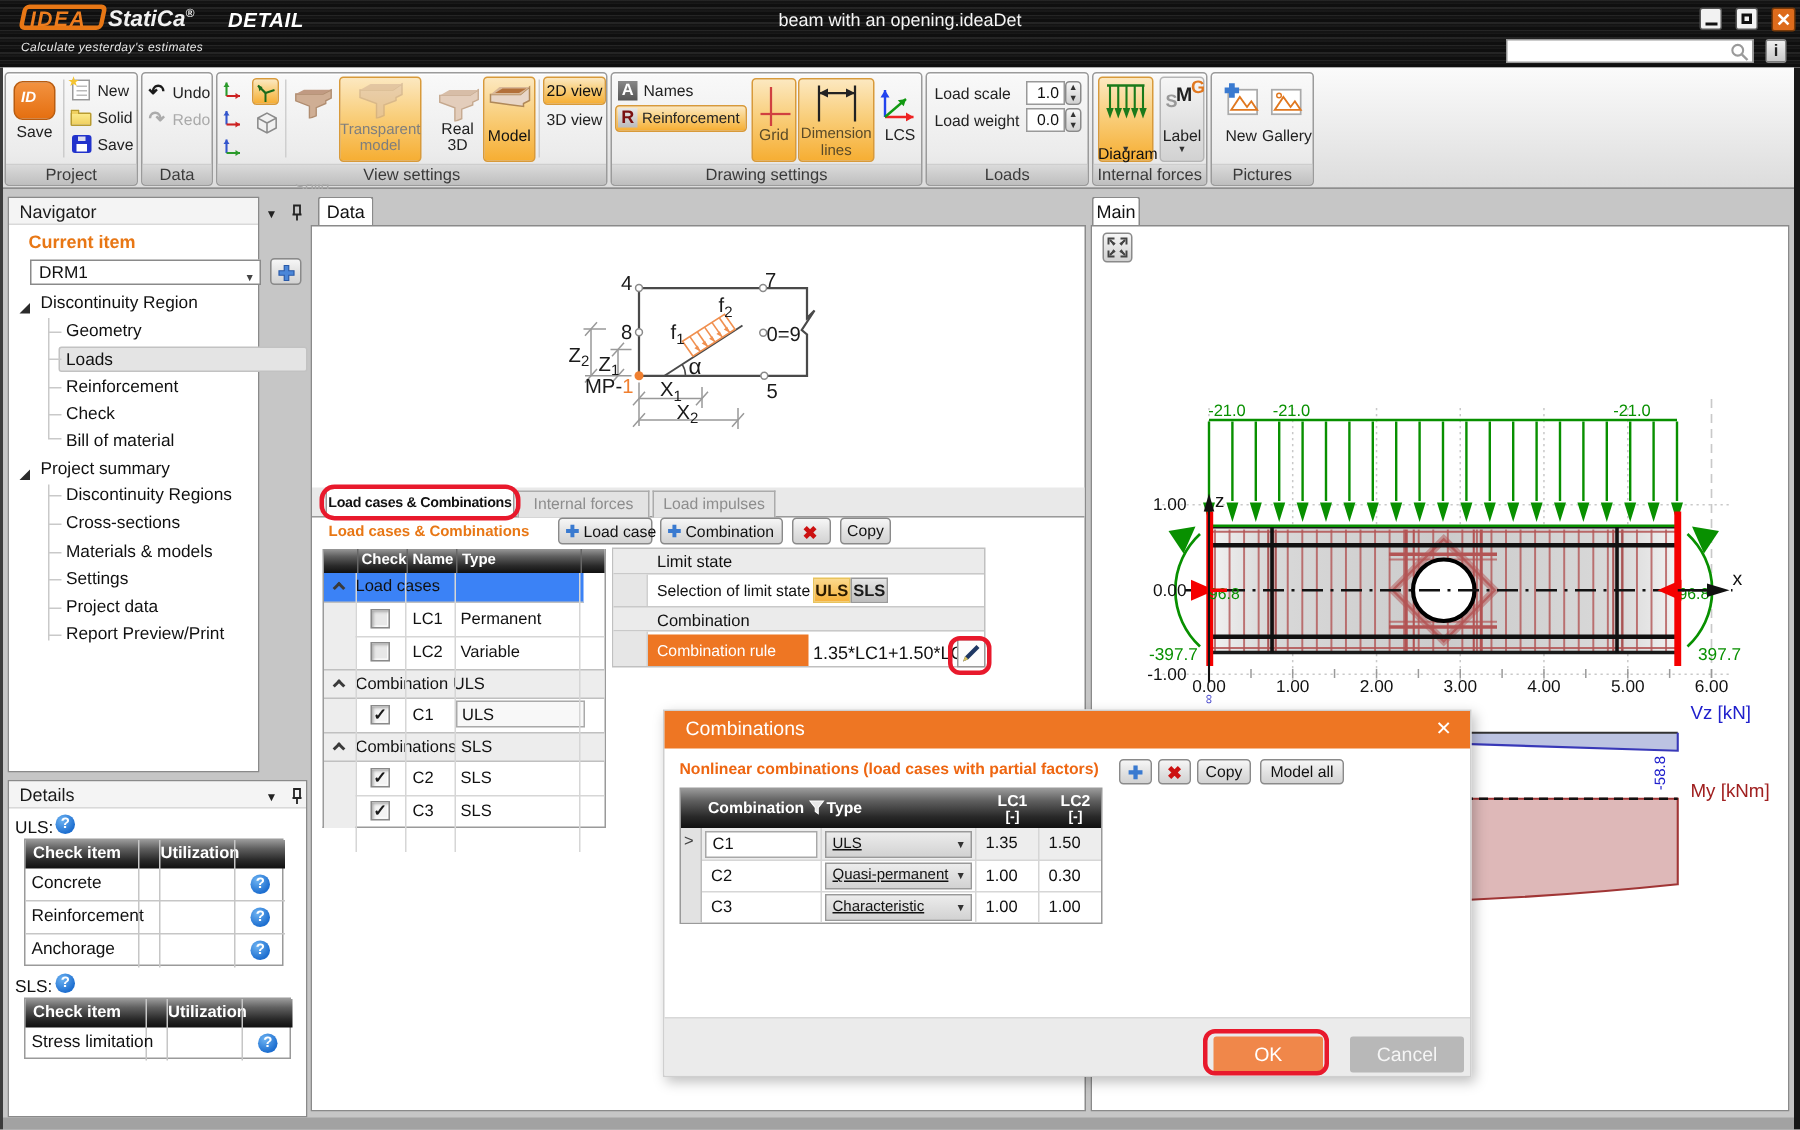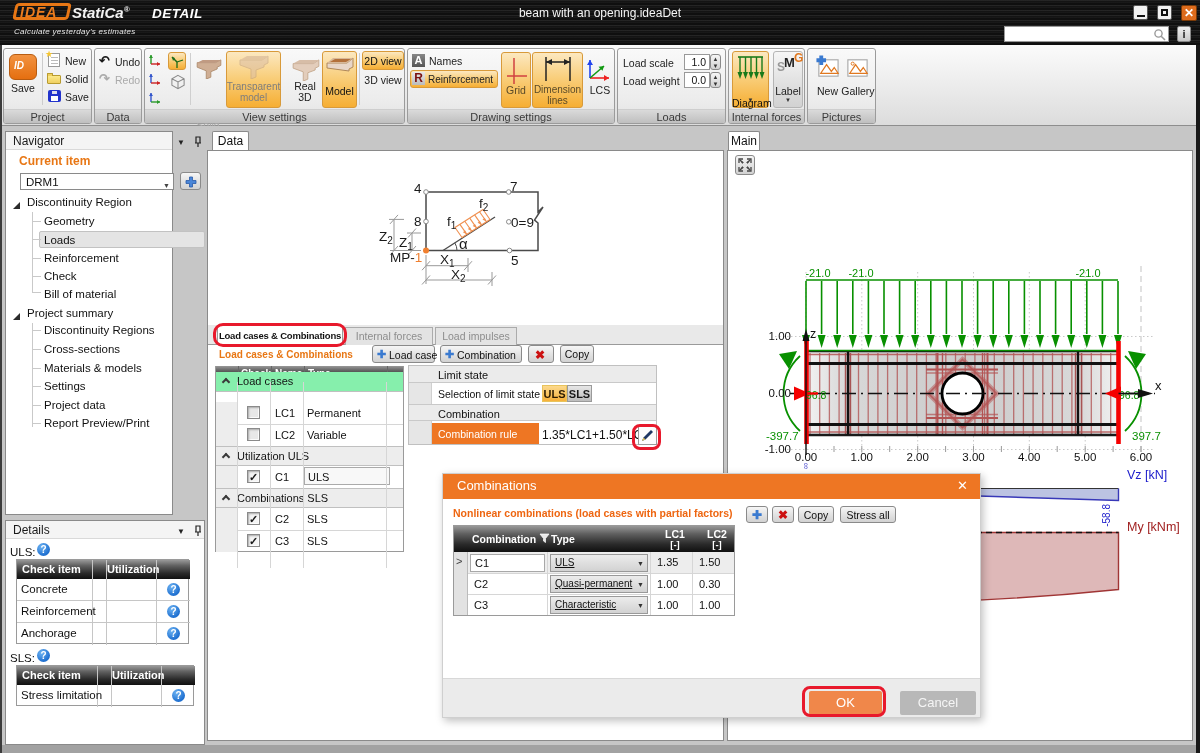--- a/index.html
+++ b/index.html
@@ -419,34 +419,34 @@
 <div class="abs" style="left:7px;top:215px;width:189px;height:186px;border:1px solid #9a9a9a;border-top:none;">
  <div class="abs darkhdr" style="left:0;top:0;width:187px;height:16px;font-size:11.5px;">
    <span class="abs" style="left:22px;top:0;width:1px;height:16px;background:#666;"></span>
         <span class="abs" style="left:55px;top:0;width:1px;height:16px;background:#666;"></span>
         <span class="abs" style="left:88px;top:0;width:1px;height:16px;background:#666;"></span>
         <span class="abs" style="left:171px;top:0;width:1px;height:16px;background:#666;"></span>
         <span class="abs" style="left:25px;top:2px;font-size:10px;">Check</span>
         <span class="abs" style="left:59px;top:2px;font-size:10px;">Name</span>
         <span class="abs" style="left:92px;top:2px;font-size:10px;">Type</span>
  </div>
- <div class="abs" style="left:0;top:6px;width:187px;height:20px;background:#86efac;border-bottom:1px solid #c0c0c0;">
+ <div class="abs" style="left:0;top:16px;width:173px;height:20px;background:#3b82f6;border-bottom:1px solid #c0c0c0;">
         <span class="cv" style="left:7px;top:7px;"></span>
         <span class="abs" style="left:21px;top:3px;font-size:11px;color:#111;">Load cases</span>
       </div>
  <div class="abs" style="left:0;top:36px;width:21px;height:44px;background:#ededed;"></div>
  <div class="chk" style="left:31px;top:40px;background:#e8e8e8;"></div>
  <div class="abs" style="left:59px;top:41px;font-size:11px;color:#111;">LC1</div>
  <div class="abs" style="left:91px;top:41px;font-size:11px;color:#111;">Permanent</div>
  <div class="chk" style="left:31px;top:62px;background:#e8e8e8;"></div>
  <div class="abs" style="left:59px;top:63px;font-size:11px;color:#111;">LC2</div>
  <div class="abs" style="left:91px;top:63px;font-size:11px;color:#111;">Variable</div>
  <div class="abs" style="left:0;top:80px;width:187px;height:20px;background:#ededed;border-top:1px solid #c0c0c0;border-bottom:1px solid #c0c0c0;">
         <span class="cv" style="left:7px;top:7px;"></span>
-        <span class="abs" style="left:21px;top:3px;font-size:11px;color:#111;">Utilization ULS</span>
+        <span class="abs" style="left:21px;top:3px;font-size:11px;color:#111;">Combination ULS</span>
       </div>
  <div class="abs" style="left:0;top:100px;width:21px;height:22px;background:#ededed;"></div>
  <div class="chk" style="left:31px;top:104px;">✓</div>
  <div class="abs" style="left:59px;top:105px;font-size:11px;color:#111;">C1</div>
  <div class="abs" style="left:88px;top:101px;width:86px;height:18px;border:1px solid #aaa;background:#f8f8f8;"></div>
  <div class="abs" style="left:92px;top:105px;font-size:11px;color:#111;">ULS</div>
  <div class="abs" style="left:0;top:122px;width:187px;height:20px;background:#ededed;border-top:1px solid #c0c0c0;border-bottom:1px solid #c0c0c0;">
         <span class="cv" style="left:7px;top:7px;"></span>
         <span class="abs" style="left:21px;top:3px;font-size:11px;color:#111;">Combinations SLS</span>
       </div>
@@ -628,21 +628,21 @@
   <span class="abs" style="left:514px;top:4px;font-size:13px;color:#fff;">✕</span>
  </div>
  <div class="abs" style="left:10px;top:33px;font-size:10.5px;font-weight:bold;color:#ee6611;">Nonlinear combinations (load cases with partial factors)</div>
  <div class="abs btn3" style="left:303px;top:32px;width:22px;height:17px;">
       <span class="abs" style="left:5px;top:1px;color:#3a7ad0;font-weight:bold;font-size:12px;">✚</span>
     </div>
  <div class="abs btn3" style="left:329px;top:32px;width:22px;height:17px;">
       <span class="abs" style="left:5px;top:1px;color:#cc1111;font-weight:bold;font-size:12px;">✖</span>
     </div>
  <div class="abs btn3" style="left:355px;top:32px;width:36px;height:17px;font-size:10.5px;color:#111;text-align:center;line-height:16px;">Copy</div>
- <div class="abs btn3" style="left:397px;top:32px;width:56px;height:17px;font-size:10.5px;color:#111;text-align:center;line-height:16px;">Stress all</div>
+ <div class="abs btn3" style="left:397px;top:32px;width:56px;height:17px;font-size:10.5px;color:#111;text-align:center;line-height:16px;">Model all</div>
 
  <div class="abs" style="left:10px;top:51px;width:282px;height:91px;border:1px solid #9a9a9a;">
   <div class="abs darkhdr" style="left:0;top:0;width:280px;height:26px;font-size:11.5px;">
    <span class="abs" style="left:18px;top:7px;font-size:10.5px;">Combination</span>
    <svg class="abs" style="left:85px;top:7px;" width="11" height="11" viewBox="0 0 11 11">
           <path d="M1 1 h9 l-3.5 4.5 v4 l-2 -1.5 v-2.5 z" fill="#e8e8e8" stroke="#fff" stroke-width=".7"></path>
         </svg>
    <span class="abs" style="left:97px;top:7px;font-size:10.5px;">Type</span>
    <span class="abs" style="left:200px;top:2px;width:42px;text-align:center;font-size:10.5px;">LC1</span>
         <span class="abs" style="left:200px;top:13px;width:42px;text-align:center;font-size:9.5px;">[-]</span>

